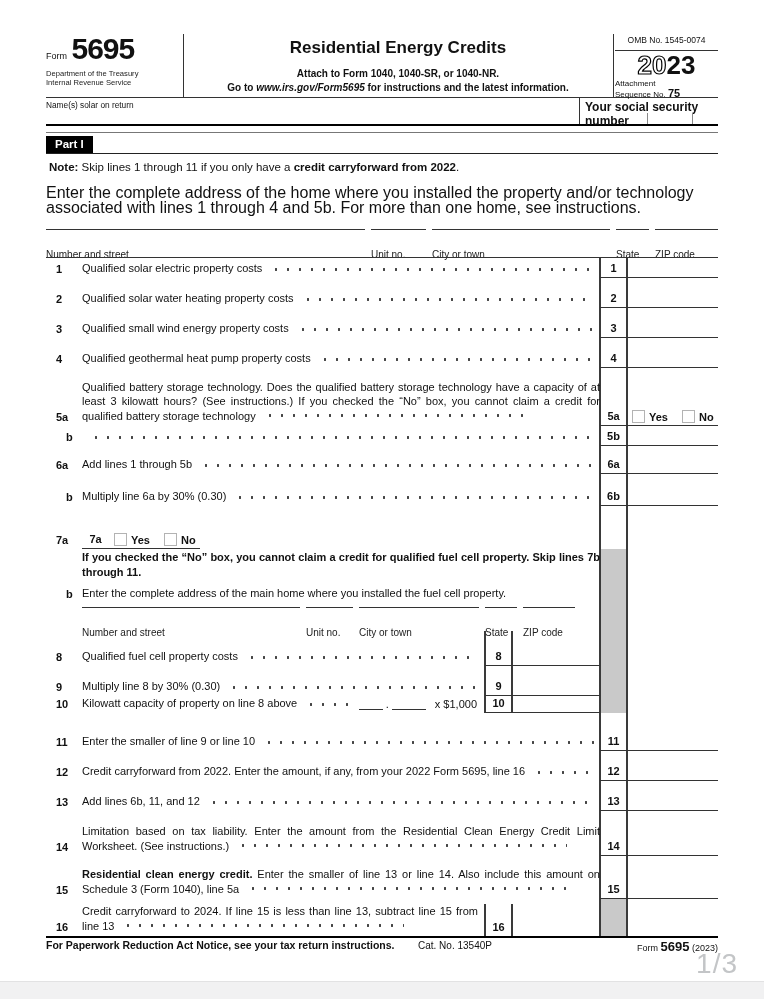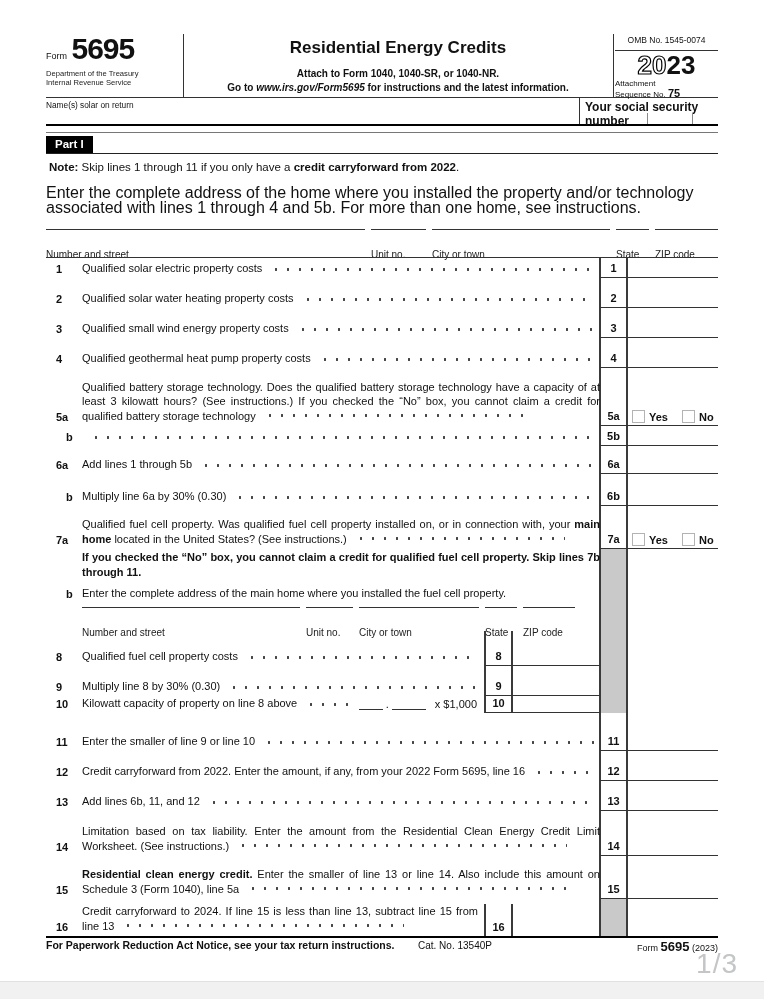--- a/index.html
+++ b/index.html
@@ -222,21 +222,20 @@
     <div class="lbl nw">Multiply line 6a by 30% (0.30)</div>
     <div class="dots"></div>
     <div class="boxgroup">
         <div class="numbox">6b</div>
         <div class="entry"></div>
       </div>
   </div>
 
   <div class="r" style="top:258px;height:33px;">
     <div class="ln">7a</div>
-    <div class="lbl just"><span>Qualified fuel cell property. Was qualified fuel cell property installed on, or in connection with, your </span><b>main home</b><span> located in the United States? (See instructions.)</span><span class="dots-in" style="width:210px;"></span></div>
     <div class="boxgroup">
         <div class="numbox">7a</div>
       <div class="yesno">
         <span class="cb"></span>
           <span>Yes</span>
         <span class="yn-sp"></span>
         <span class="cb"></span>
           <span>No</span>
       </div>
     </div>

